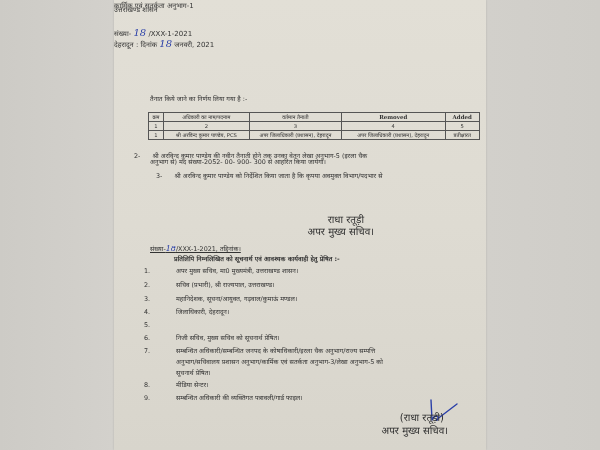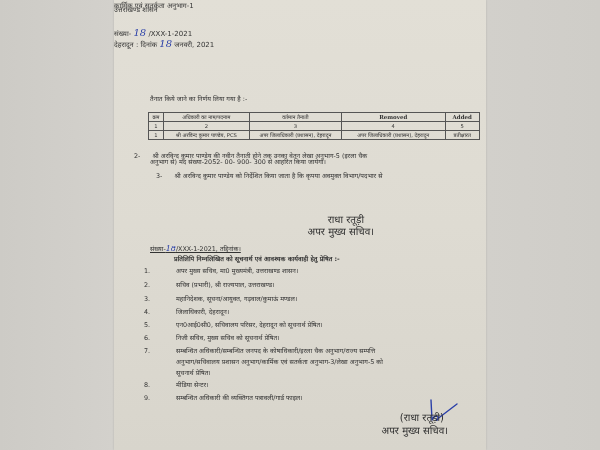--- a/index.html
+++ b/index.html
@@ -124,21 +124,20 @@
   <div class="abs list-item" style="left:30px; top:294px; width:340px; height:12px;">
     <span class="num">3.</span>
     <span class="txt">महानिदेशक, सूचना/आयुक्त, गढ़वाल/कुमाऊं मण्डल।</span>
   </div>
   <div class="abs list-item" style="left:30px; top:307px; width:340px; height:12px;">
     <span class="num">4.</span>
     <span class="txt">जिलाधिकारी, देहरादून।</span>
   </div>
   <div class="abs list-item" style="left:30px; top:320px; width:340px; height:12px;">
     <span class="num">5.</span>
-    <span class="txt">एन0आई0सी0, सचिवालय परिसर, देहरादून को सूचनार्थ प्रेषित।</span>
   </div>
   <div class="abs list-item" style="left:30px; top:333px; width:340px; height:12px;">
     <span class="num">6.</span>
     <span class="txt">निजी सचिव, मुख्य सचिव को सूचनार्थ प्रेषित।</span>
   </div>
   <div class="abs list-item" style="left:30px; top:346px; width:340px; height:36px;">
     <span class="num">7.</span>
     <span class="txt" style="top:0;">सम्बन्धित अधिकारी/सम्बन्धित जनपद के कोषाधिकारी/इरला चैक अनुभाग/राज्य सम्पत्ति</span>
     <span class="txt" style="top:11px;">अनुभाग/सचिवालय प्रशासन अनुभाग/कार्मिक एवं सतर्कता अनुभाग-3/लेखा अनुभाग-5 को</span>
     <span class="txt" style="top:22px;">सूचनार्थ प्रेषित।</span>

